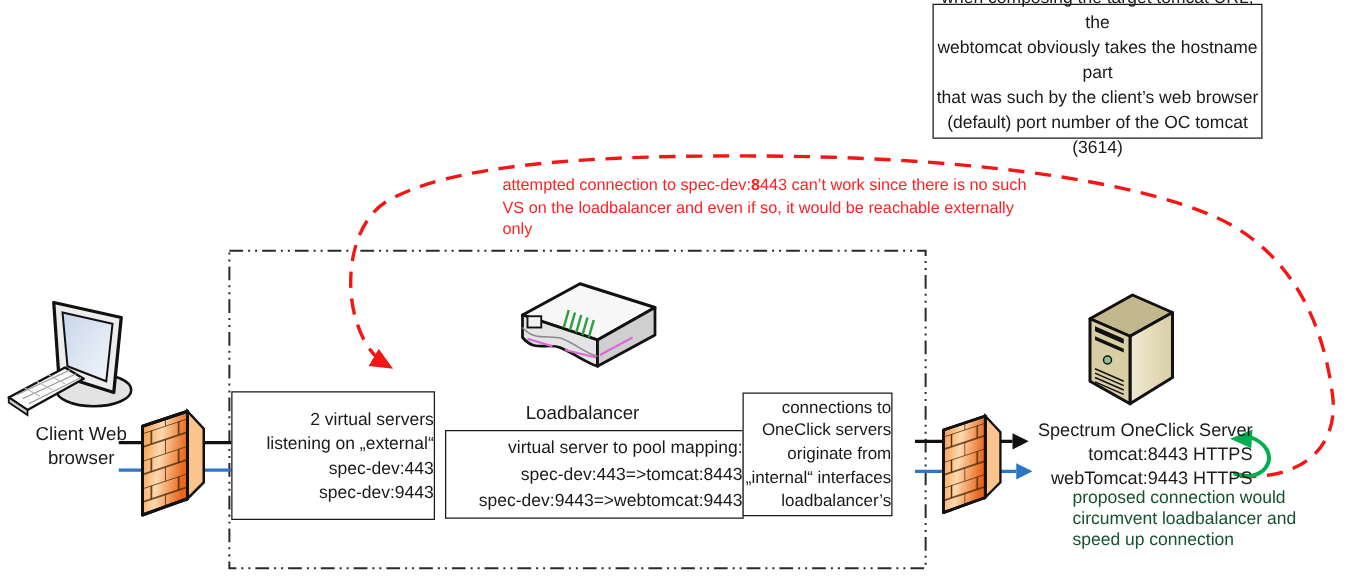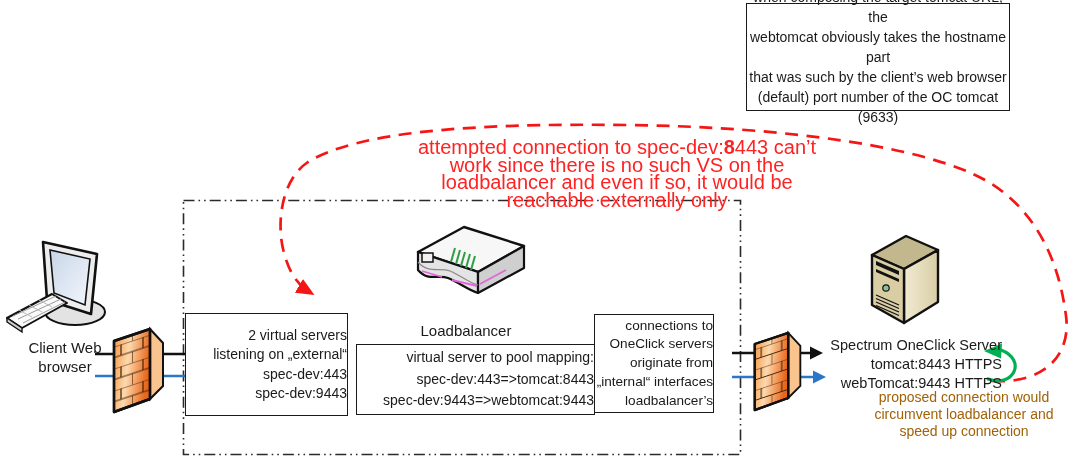--- a/index.html
+++ b/index.html
@@ -17,27 +17,27 @@
   .note {
     position:absolute; left:746px; top:3px; width:264px; height:108px;
     border:1.9px solid #1a1a1a; box-sizing:border-box;
     display:flex; flex-direction:column; justify-content:center;
     text-align:center; font-size:14px; line-height:20px; z-index:4;
   }
   .vsbox  { left:185px; top:313px; width:163px; height:103px; font-size:14px; line-height:19.4px; }
   .mapbox { left:356px; top:344px; width:239px; height:71px;  font-size:14px; line-height:21.5px; }
   .conbox { left:594px; top:314px; width:120px; height:99px;  font-size:13.6px; line-height:18.8px; }
   .redtxt {
-    position:absolute; left:402px; top:139px; width:430px; text-align:center;
-    color:#ff2222; font-size:20px; line-height:17.6px; z-index:3;
+    position:absolute; left:402px; top:139px; width:430px; 
+    color:#ff2222; font-size:13px; line-height:17.6px; z-index:3;
   }
   .redtxt .b8 { font-weight:bold; }
   .greentxt {
-    position:absolute; left:858px; top:389px; width:212px; text-align:center;
-    color:#a16207; font-size:14px; line-height:16.8px; z-index:3;
+    position:absolute; left:858px; top:389px; width:212px; 
+    color:#14532d; font-size:14px; line-height:16.8px; z-index:3;
   }
   .clientlbl {
     position:absolute; left:13px; top:338px; width:104px; text-align:center;
     font-size:15px; line-height:19px; z-index:3;
   }
   .lblbl {
     position:absolute; left:406px; top:322px; width:120px; text-align:center;
     font-size:15px; line-height:18px; z-index:3;
   }
   .srvlbl {
@@ -101,21 +101,21 @@
     <g>
       <path d="M 988 379 C 1014 388, 1027 360, 1001 350" fill="none" stroke="#00b050" stroke-width="3.2" stroke-linecap="round"></path>
       <polygon points="1002,343.5 984,351 1001,358.5" fill="#00b050"></polygon>
     </g>
   </svg>
 
   <div class="note">
     <span>when composing the target tomcat URL, the</span>
     <span>webtomcat obviously takes the hostname part</span>
     <span>that was such by the client’s web browser</span>
-    <span>(default) port number of the OC tomcat (9633)</span>
+    <span>(default) port number of the OC tomcat (3614)</span>
   </div>
 
   <div class="redtxt">
     <span><span>attempted connection to spec-dev:</span><span class="b8">8</span><span>443 can’t work</span></span>
     <span>since there is no such VS on the loadbalancer and even</span>
     <span>if so, it would be reachable externally only</span>
   </div>
 
   <svg class="icon" style="left:5px; top:232px;" width="115" height="102" viewBox="0 0 115 102">
     <ellipse cx="70" cy="80" rx="30" ry="13" fill="#e3e3e3" stroke="#111" stroke-width="2"></ellipse>

